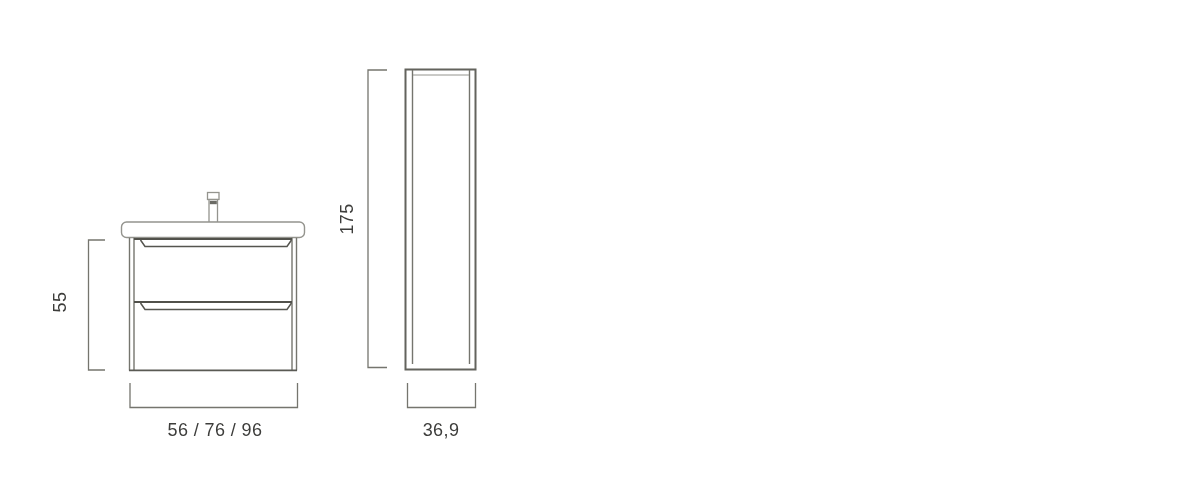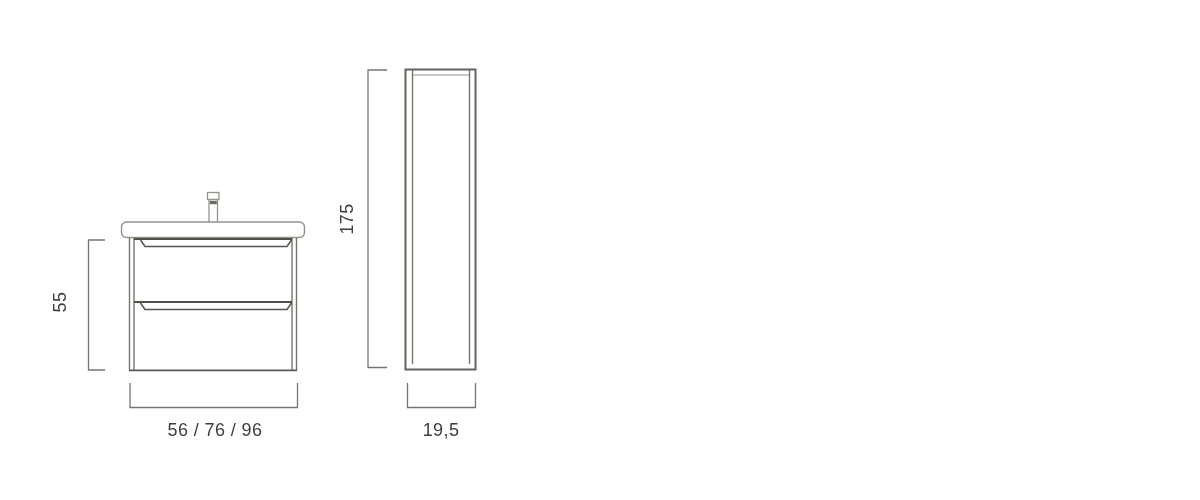--- a/index.html
+++ b/index.html
@@ -85,15 +85,15 @@
       <path d="M 407.5 383 L 407.5 407.5 L 475.5 407.5 L 475.5 383" fill="none" stroke="#75756e" stroke-width="1.3"></path>
     </g>
   </svg>
 
   <div class="dim-label vertical" style="left:60px; top:302px;">55</div>
 
   <div class="dim-label" style="left:215px; top:430px;">56 / 76 / 96</div>
 
   <div class="dim-label vertical" style="left:347px; top:219px;">175</div>
 
-  <div class="dim-label" style="left:441px; top:430px;">19,5</div>
+  <div class="dim-label" style="left:441px; top:430px;">36,9</div>
 
 </div>
 
 </body></html>

